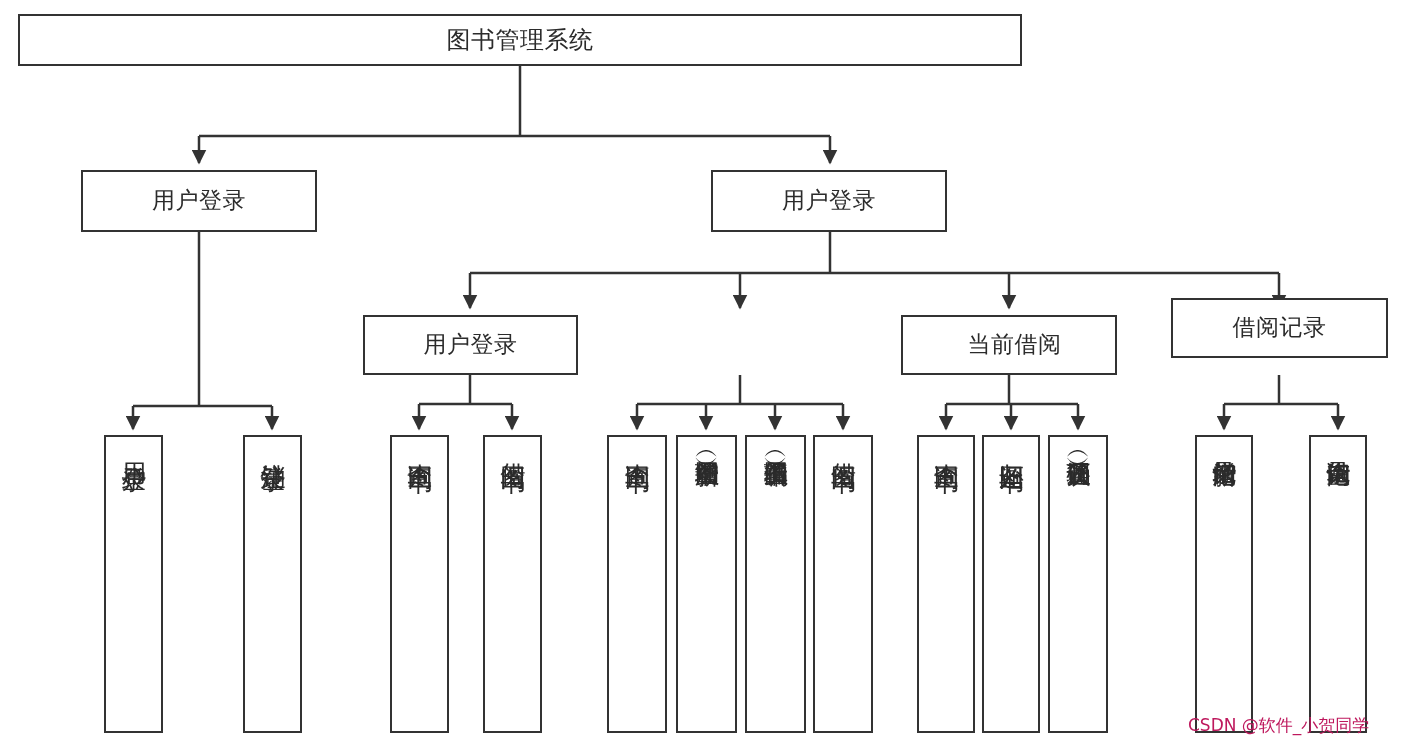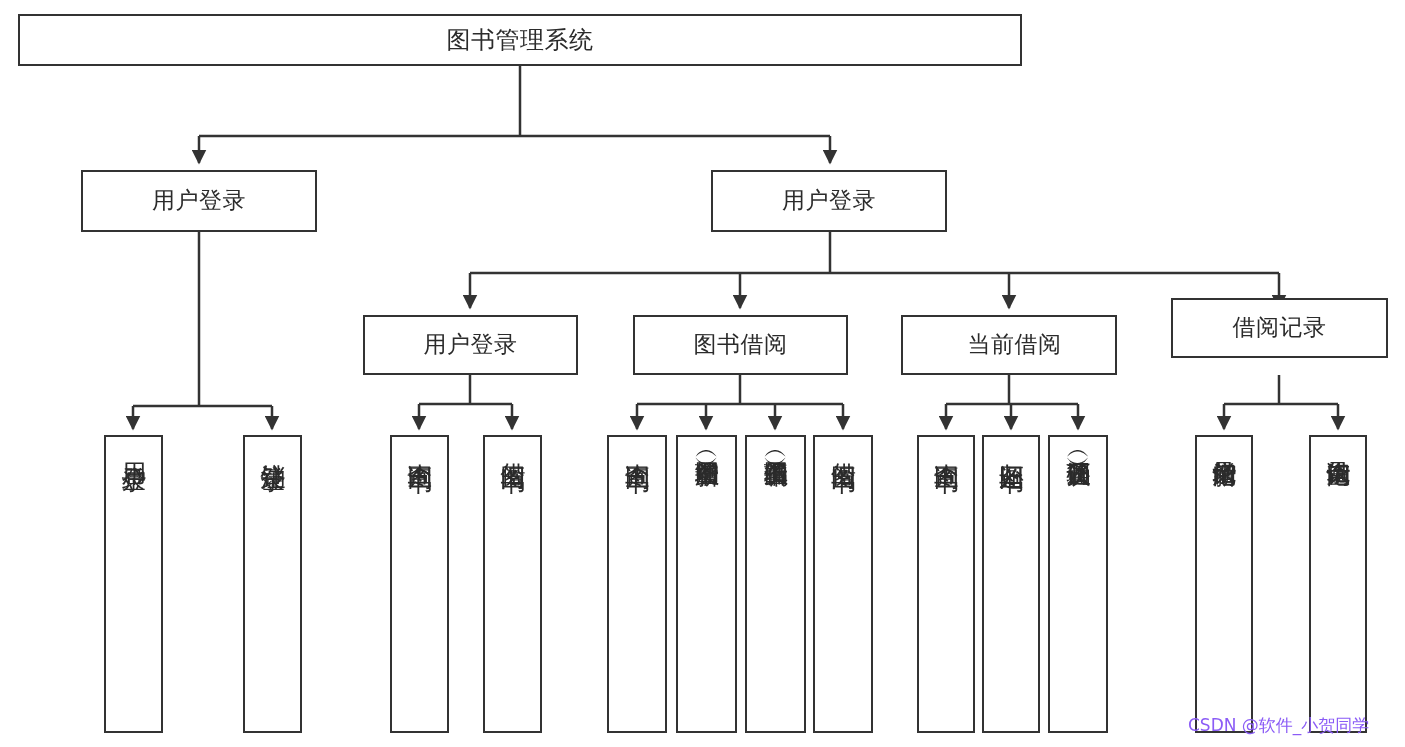--- a/index.html
+++ b/index.html
@@ -64,21 +64,21 @@
   }
   .node.vertical.tight .node-label {
     font-size: 24px;
     letter-spacing: 0px;
   }
   .watermark {
     position: absolute;
     left: 1188px;
     top: 714px;
     font-size: 17px;
-    color: #8b5cf6;
+    color: #be185d;
     white-space: nowrap;
     z-index: 3;
     font-family: "DejaVu Sans", "Liberation Sans", sans-serif;
   }
 </style>
 </head>
 <body>
 
 <div id="diagram-root">
 
@@ -139,23 +139,20 @@
   <div class="node horizontal" style="left:81px; top:170px; width:236px; height:62px;">
     <span class="node-label">用户登录</span>
   </div>
   <div class="node horizontal" style="left:711px; top:170px; width:236px; height:62px;">
     <span class="node-label">用户登录</span>
   </div>
 
   <div class="node horizontal" style="left:363px; top:315px; width:215px; height:60px;">
     <span class="node-label">用户登录</span>
   </div>
-  <div class="node horizontal" style="left:633px; top:315px; width:215px; height:60px;">
-    <span class="node-label">图书借阅</span>
-  </div>
   <div class="node horizontal" style="left:901px; top:315px; width:216px; height:60px;padding-left:11px;">
     <span class="node-label">当前借阅</span>
   </div>
   <div class="node horizontal" style="left:1171px; top:298px; width:217px; height:60px;">
     <span class="node-label">借阅记录</span>
   </div>
 
   <div class="node vertical" style="left:104px; top:435px; width:59px; height:298px;">
     <span class="node-label">用户登录</span>
   </div>

